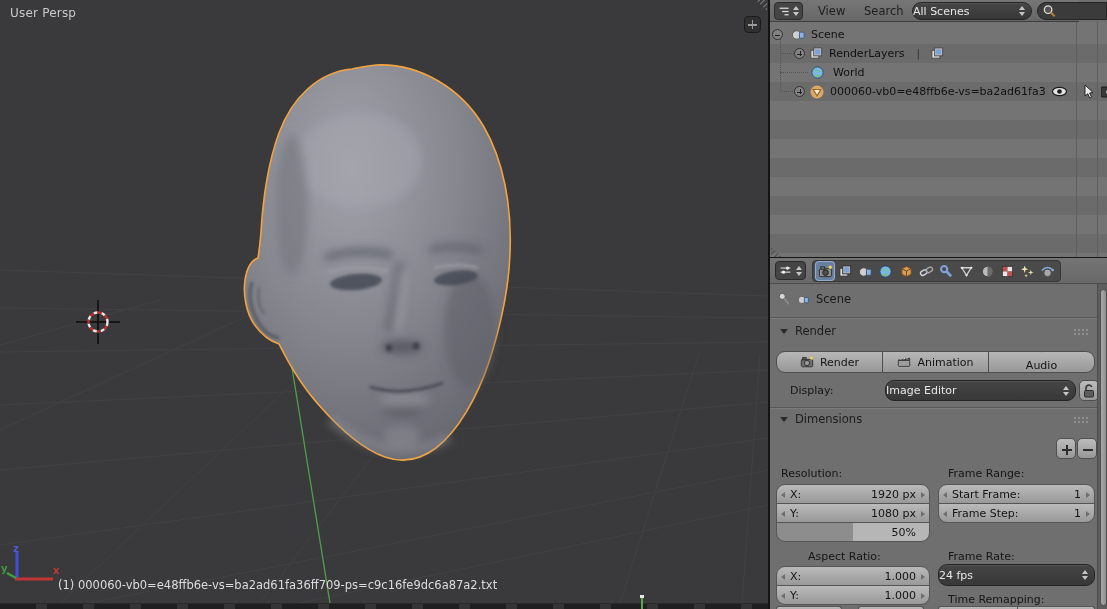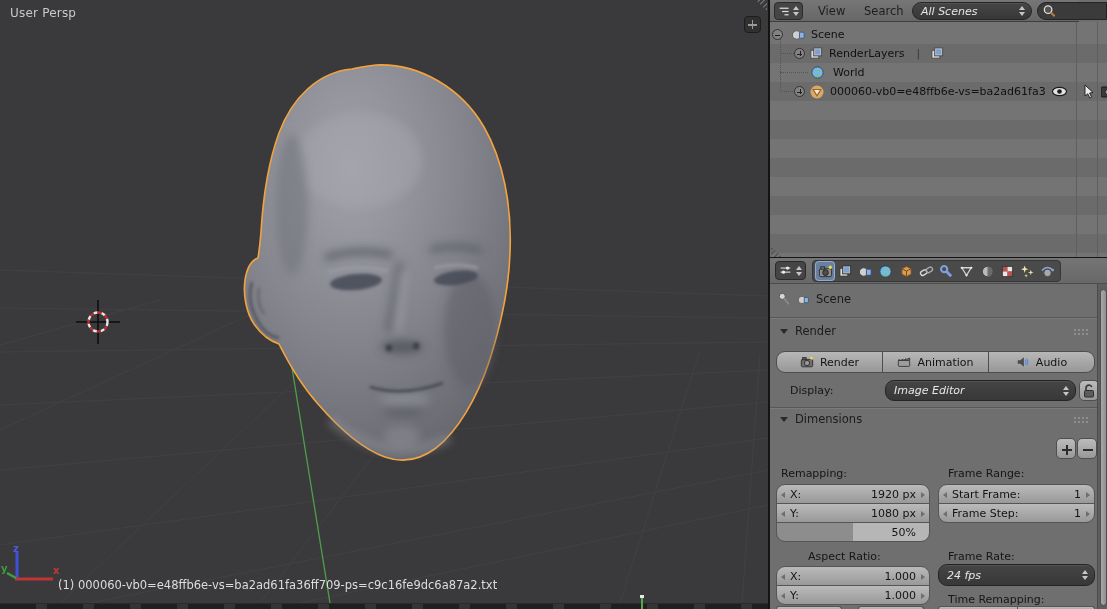--- a/index.html
+++ b/index.html
@@ -27,21 +27,21 @@
   
   .timeline { position:absolute; left:0; top:603px; width:768px; height:6px; background:#343434;
     background-image:repeating-linear-gradient(90deg, #1f1f1f 0 36px, #343434 36px 47px); border-top:1px solid #2a2a2a; }
   .playhead { position:absolute; left:641px; top:595px; width:2px; height:14px; background:#55a94f; }
   .playhead-dot { position:absolute; left:640px; top:595px; width:4px; height:3px; background:#e8e8e8; }
 
   .rdiv { position:absolute; left:768px; top:0; width:2px; height:609px; background:#141414; }
 
   
   .dd { position:relative; background:linear-gradient(#454545,#383838); border:1px solid #242424; border-radius:9px; color:#e6e6e6;
-        display:flex; align-items:center; padding:0 20px 0 8px; box-shadow:inset 0 1px 0 rgba(255,255,255,.07);font-style:italic; }
+        display:flex; align-items:center; padding:0 20px 0 0; box-shadow:inset 0 1px 0 rgba(255,255,255,.07); }
   .dd .arrs { position:absolute; right:6px; top:50%; transform:translateY(-50%); }
   .arrs { display:flex; flex-direction:column; gap:2px; }
   .arrs i { width:0; height:0; border-left:3.5px solid transparent; border-right:3.5px solid transparent; display:block; }
   .arrs .up { border-bottom:4px solid #c6c6c6; }
   .arrs .dn { border-top:4px solid #c6c6c6; }
 
   .nf { position:relative; height:20px; background:linear-gradient(#bababa,#999999); border:1px solid #555;
         display:flex; align-items:center; justify-content:space-between; padding:0 13px; color:#141414; }
   .nf::before { content:""; position:absolute; left:4px; top:7px; border-top:3px solid transparent; border-bottom:3px solid transparent; border-right:4px solid rgba(40,40,40,.45); }
   .nf::after  { content:""; position:absolute; right:4px; top:7px; border-top:3px solid transparent; border-bottom:3px solid transparent; border-left:4px solid rgba(40,40,40,.45); }
@@ -91,21 +91,21 @@
           display:flex; align-items:center; justify-content:space-between; padding:0 3px; }
   .tab { width:18px; height:18px; display:flex; align-items:center; justify-content:center; border-radius:3px; }
   .tab.active { background:#68809f; box-shadow:0 0 0 1px #93abce; }
   .crumb { position:absolute; left:7px; top:31px; height:20px; display:flex; align-items:center; gap:6px; color:#1a1a1a; font-size:11.5px; }
   .sep { position:absolute; left:0; width:337px; height:1px; background:#585858; box-shadow:0 1px 0 #7b7b7b; }
 
   .btn-group { position:absolute; left:6px; top:93px; width:319px; height:22px; display:flex; }
   .btn { flex:1; background:linear-gradient(#b7b7b7,#989898); border:1px solid #4e4e4e; display:flex; align-items:center; justify-content:center; gap:6px; color:#141414; }
   .btn + .btn { border-left:none; }
   .btn:first-child { border-radius:9px 0 0 9px; }
-  .btn:last-child  { border-radius:0 9px 9px 0; }
+  .btn:last-child  { border-radius:0 9px 9px 0;flex-direction:column; }
 
   .scrolltrack { position:absolute; left:327px; top:26px; width:10px; height:326px; background:#5e5e5e; border-left:1px solid #4a4a4a; }
   .scrollthumb { position:absolute; left:1.5px; top:5px; width:7px; height:317px; background:linear-gradient(90deg,#a9a9a9,#8e8e8e); border-radius:3.5px; border:1px solid #4f4f4f; }
 
   .sliver { position:absolute; height:4px; background:linear-gradient(#bcbcbc,#a8a8a8); border:1px solid #555; border-bottom:none; border-radius:3px 3px 0 0; }
   .sliver .mid { position:absolute; left:50%; top:0; bottom:0; width:1px; background:#555; }
   svg { display:block; }
 </style>
 </head>
 <body>
@@ -505,21 +505,21 @@
     <div class="grip" style="left:303px; top:158px;"></div>
 
     <div class="lightbtn" style="position:absolute; left:286px; top:180px; width:20px; height:21px;">
       <i style="left:5px; top:9.5px; width:10px; height:2px;"></i>
         <i style="left:9px; top:5.5px; width:2px; height:10px;"></i>
     </div>
     <div class="lightbtn" style="position:absolute; left:307px; top:180px; width:20px; height:21px;">
       <i style="left:5px; top:9.5px; width:10px; height:2px;"></i>
     </div>
 
-    <span class="flabel" style="left:11px; top:209px;">Remapping:</span>
+    <span class="flabel" style="left:11px; top:209px;">Resolution:</span>
     <span class="flabel" style="left:178px; top:209px;">Frame Range:</span>
 
     <div class="stack" style="position:absolute; left:6px; top:226px; width:154px;">
       <div class="nf">
         <span>X:</span>
         <span>1920 px</span>
       </div>
       <div class="nf">
         <span>Y:</span>
         <span>1080 px</span>

